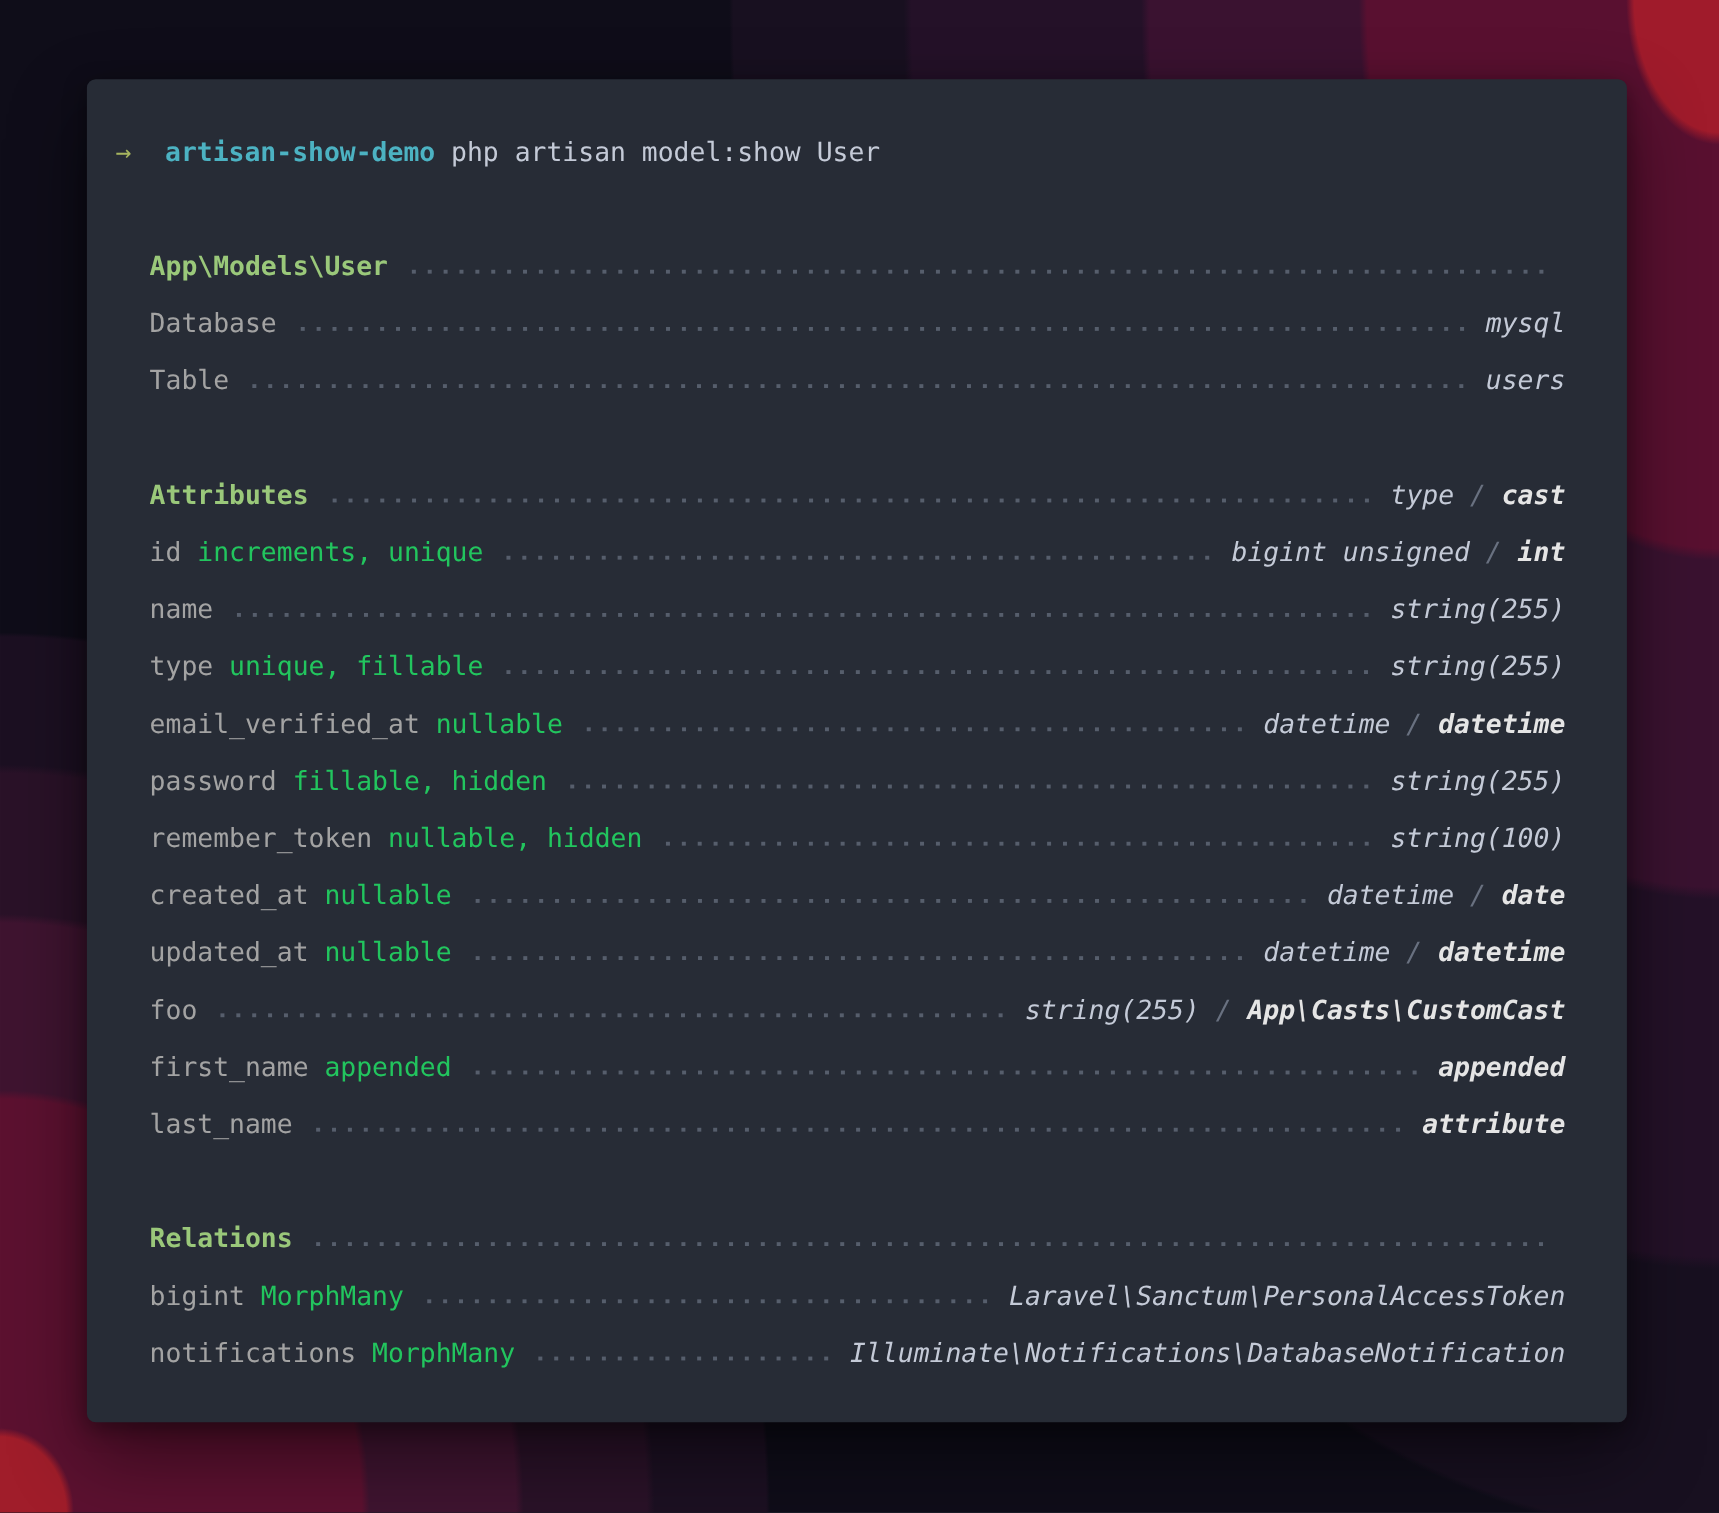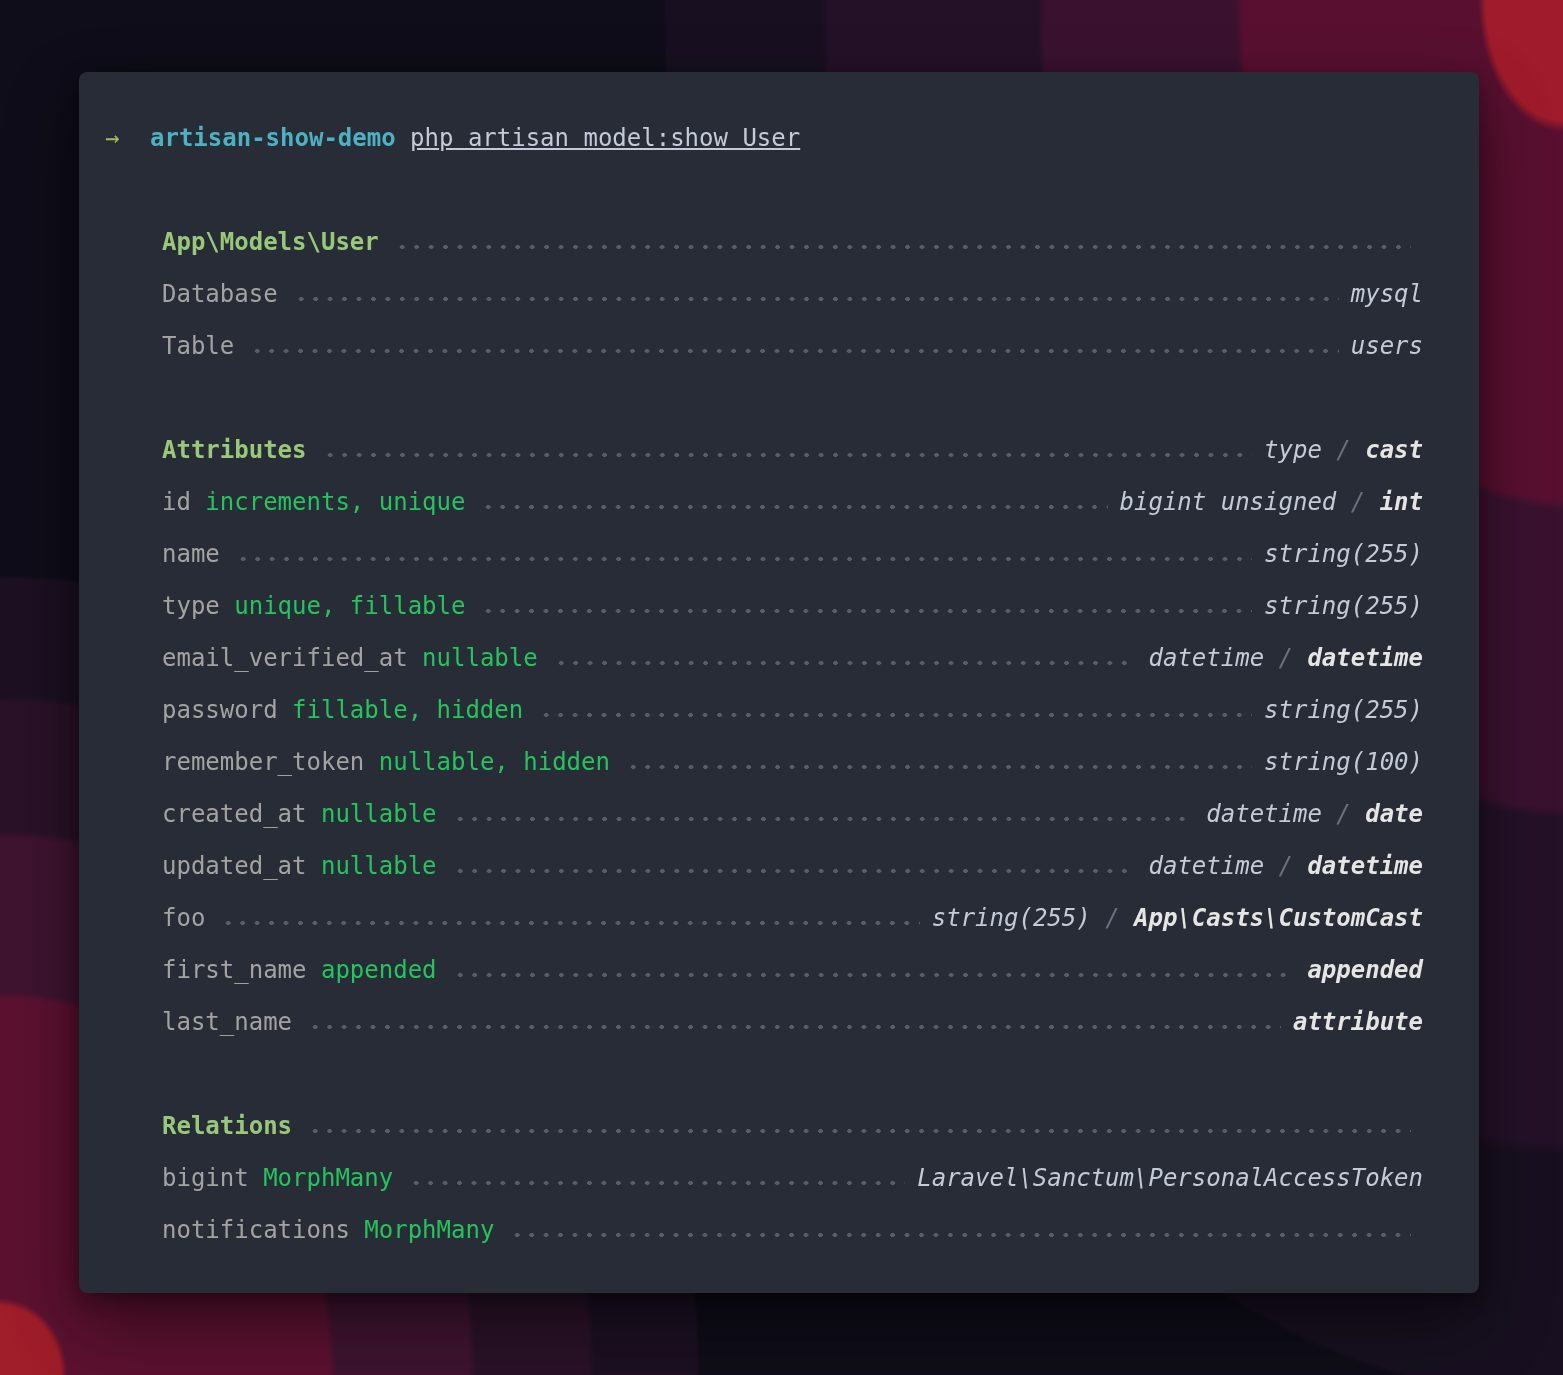--- a/index.html
+++ b/index.html
@@ -15,26 +15,26 @@
         #2a1228 68% 84%, #1c1022 85% 99.5%, rgba(28,16,34,0) 100%);
     font-family:"DejaVu Sans Mono", monospace;
   }
   .terminal{
     position:absolute;left:79px;top:72px;width:1400px;height:1221px;
     box-sizing:border-box;background:#272c36;border-radius:8px;
     box-shadow:0 30px 70px rgba(0,0,0,.45),0 6px 20px rgba(0,0,0,.35);
     padding:40px 56px 0 57px;
     font-size:24px;color:#c8cedb;
   }
-  .row{display:flex;align-items:center;height:52px;white-space:pre;margin-left:26px;}
+  .row{display:flex;align-items:center;height:52px;white-space:pre;}
   .spacer{height:52px;}
   .prompt-row{margin-left:-31px;}
   .arrow{color:#a6b55f;width:45px;flex:0 0 auto;}
   .dir{color:#4cb2c2;font-weight:bold;}
-  .cmd{color:#c4cad7;margin-left:14.45px;text-decoration:underline;}
+  .cmd{color:#c4cad7;margin-left:14.45px;}
   .label{color:#a3a3a3;}
   .label.h{color:#9ac87a;font-weight:bold;}
   .note{color:#22c55e;}
   .note:not(:empty){margin-left:14.45px;}
   .dots{
     flex:1 1 auto;align-self:stretch;margin:0 12px;min-width:14px;
     background-image:radial-gradient(circle 2.2px at 50% 50%, #565e6c 99%, rgba(86,94,108,0) 100%);
     background-size:14.45px 14.45px;background-repeat:repeat-x;
     background-position:4px 24px;
   }
@@ -121,16 +121,16 @@
 
   <div class="row">
     <span class="label h">Relations</span><span class="note"></span><span class="dots"></span><span class="value"><span class="type"></span><span class="slash"></span><span class="cast"></span></span>
   </div>
 
   <div class="row">
     <span class="label">bigint</span><span class="note">MorphMany</span><span class="dots"></span><span class="value"><span class="type">Laravel\Sanctum\PersonalAccessToken</span><span class="slash"></span><span class="cast"></span></span>
   </div>
 
   <div class="row">
-    <span class="label">notifications</span><span class="note">MorphMany</span><span class="dots"></span>
+    <span class="label">notifications</span><span class="note">MorphMany</span><span class="dots"></span><span class="value"><span class="type">Illuminate\Notifications\DatabaseNotification</span><span class="slash"></span><span class="cast"></span></span>
   </div>
 
 </div>
 
 </body></html>

